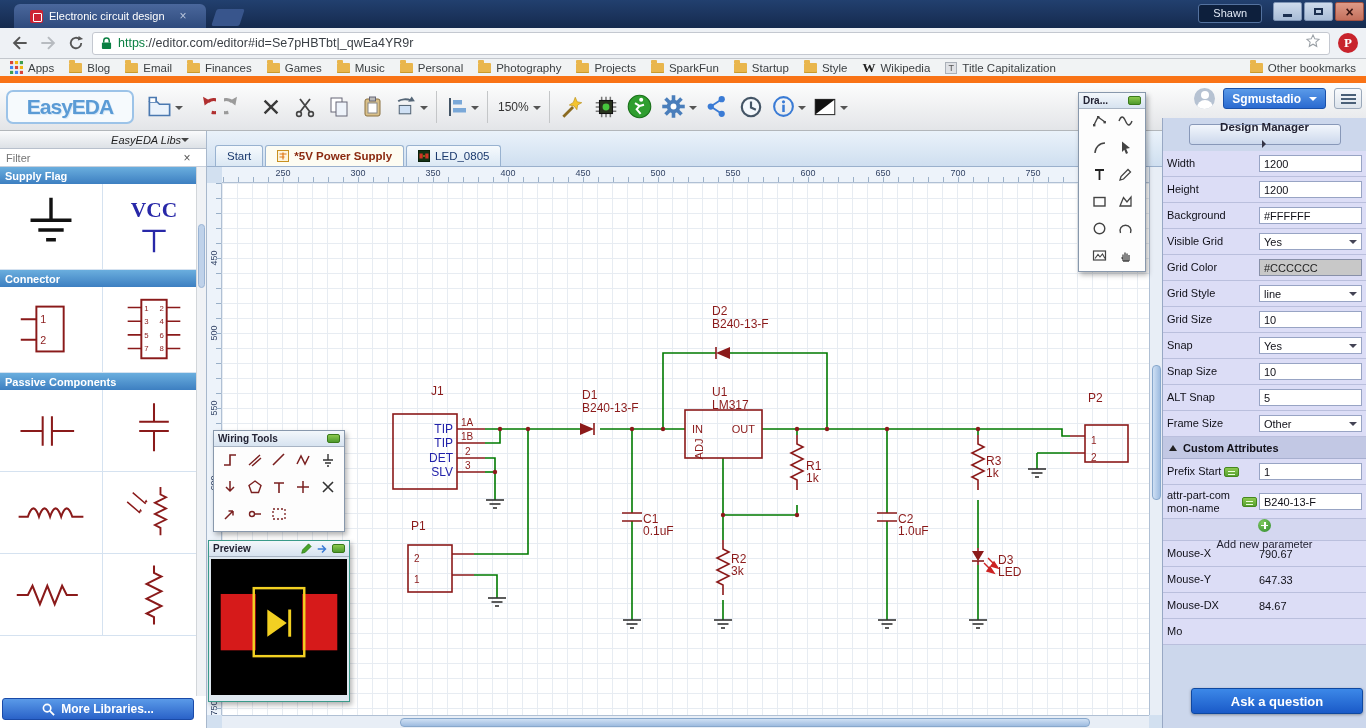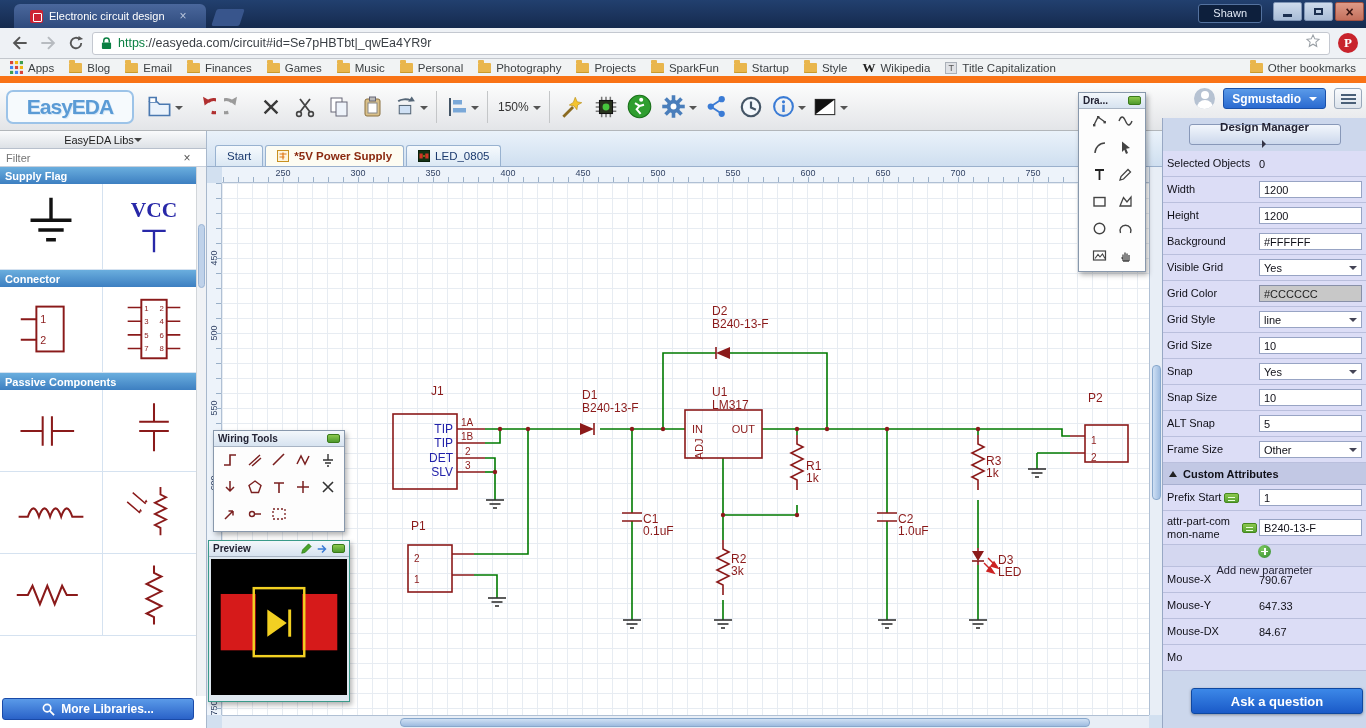--- a/index.html
+++ b/index.html
@@ -56,21 +56,21 @@
   .avatar { width:21px; height:21px; border-radius:50%; background:#b6c2d2; overflow:hidden; position:relative; }
   .avatar::before { content:""; position:absolute; left:6.5px; top:3px; width:8px; height:8px; border-radius:50%; background:#fff; }
   .avatar::after { content:""; position:absolute; left:2.5px; top:12px; width:16px; height:10px; border-radius:8px 8px 0 0; background:#fff; }
   .user-btn { height:21px; padding:0 8px; background:linear-gradient(#5a9ae8,#2a6ad0); border:1px solid #1a50a8; border-radius:3px; color:#fff; font-weight:bold; font-size:12px; display:flex; align-items:center; gap:8px; }
   .wcaret { width:0; height:0; border:4px solid transparent; border-top-color:#fff; margin-top:4px; }
   .menu-btn { width:28px; height:21px; border:1px solid #9aa8ba; border-radius:3px; background:linear-gradient(#f8fafc,#dde4ec); display:flex; flex-direction:column; align-items:center; justify-content:center; gap:2px; }
   .menu-btn span { width:15px; height:2px; background:#4a6078; }
 
   
   .left-panel { position:absolute; left:0; top:131px; width:207px; bottom:0; background:#fff; border-right:1px solid #a8b8cc; overflow:hidden; }
-  .libs-header { height:18px; background:linear-gradient(#fafbfc,#dde1e6); border-bottom:1px solid #b8c0cc; display:flex; align-items:center; justify-content:center; padding:0 4px; font-size:11px; color:#222; }
+  .libs-header { height:18px; background:linear-gradient(#fafbfc,#dde1e6); border-bottom:1px solid #b8c0cc; display:flex; align-items:center; justify-content:flex-end; padding:0 17px; font-size:11px; color:#222;font-style:italic; }
   .dcaret { width:0; height:0; border:4px solid transparent; border-top-color:#444; margin-top:4px; }
   .filter-row { height:18px; border-bottom:1px solid #c8d0dc; display:flex; align-items:center; padding-right:12px; }
   .filter-row input { flex:1; border:none; outline:none; font-size:11px; padding:0 6px; color:#333; font-family:"Liberation Sans",sans-serif; }
   .filter-x { width:14px; text-align:center; color:#555; font-size:12px; }
   .filter-x::before { content:"×"; }
   .sec-header { height:17px; background:linear-gradient(#6aaede,#3d7fc1); color:#fff; font-size:11px; font-weight:bold; display:flex; align-items:center; padding:0 5px; }
   .tiles { display:grid; grid-template-columns:1fr 1fr; }
   .tile { height:86px; border-right:1px solid #d5e2f0; border-bottom:1px solid #d5e2f0; display:flex; align-items:center; justify-content:center; background:#fff; }
   .tile.short { height:82px; }
   .lp-scroll { position:absolute; right:0; top:36px; bottom:32px; width:10px; background:#f0f2f5; border-left:1px solid #d2d6da; }
@@ -174,21 +174,21 @@
       <svg width="18" height="18" viewBox="0 0 24 24">
           <path d="M19 12a7 7 0 1 1-2.2-5.1" fill="none" stroke="#555" stroke-width="2.4"></path>
           <polygon points="15.5,2.5 21.5,6.5 14.5,8.5" fill="#555"></polygon>
         </svg>
     </span>
     <div class="omnibox">
       <svg width="11" height="13" viewBox="0 0 12 14">
           <rect x="1" y="6" width="10" height="7" rx="1" fill="#0b8043"></rect>
           <path d="M3 6V4a3 3 0 0 1 6 0v2" fill="none" stroke="#0b8043" stroke-width="1.6"></path>
         </svg>
-      <span class="url"><span class="scheme">https</span><span>://easyeda.com/circuit#id=Se7pHBTbt|_qwEa4YR9r</span></span>
+      <span class="url"><span class="scheme">https</span><span>://editor.com/editor#id=Se7pHBTbt|_qwEa4YR9r</span></span>
       <span class="star">
         <svg width="16" height="16" viewBox="0 0 24 24">
             <path d="M12 3l2.7 5.8 6.3.7-4.7 4.3 1.3 6.2-5.6-3.2-5.6 3.2 1.3-6.2L3 9.5l6.3-.7z" fill="none" stroke="#9aa0a6" stroke-width="1.6"></path>
           </svg>
       </span>
     </div>
     <span class="pint"></span>
   </div>
 
   <div class="bookbar">
@@ -827,24 +827,20 @@
           </svg></span>
     </div>
   </div>
 
   <div class="right-panel">
     <div class="dm-btn">
       <span>Design Manager</span>
       <span class="rcaret"></span>
     </div>
 
-    <div class="rp-row">
-      <span class="rp-lab">Selected Objects</span>
-      <span class="rp-plain">0</span>
-    </div>
 
 
     <div class="rp-row">
       <span class="rp-lab">Width</span>
       <span class="rp-input">1200</span>
     </div>
     <div class="rp-row">
       <span class="rp-lab">Height</span>
       <span class="rp-input">1200</span>
     </div>

